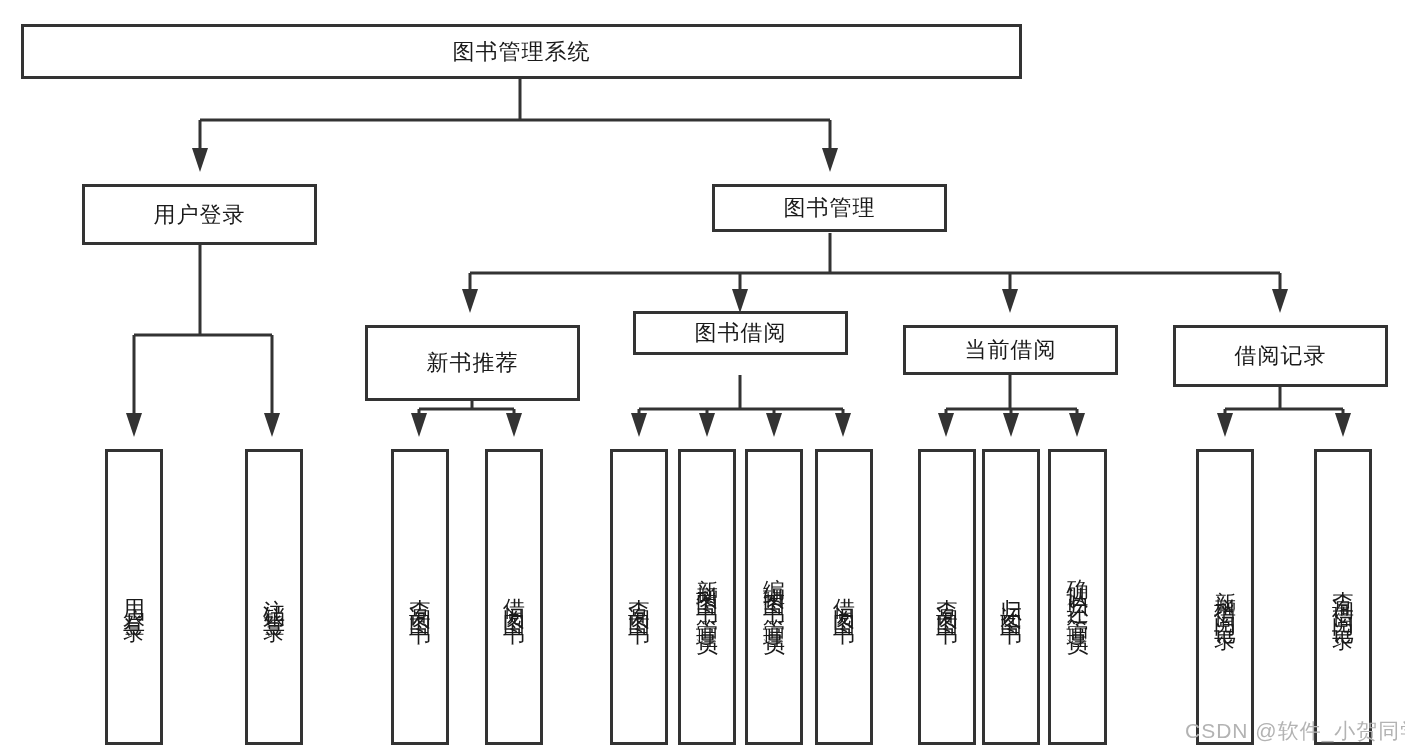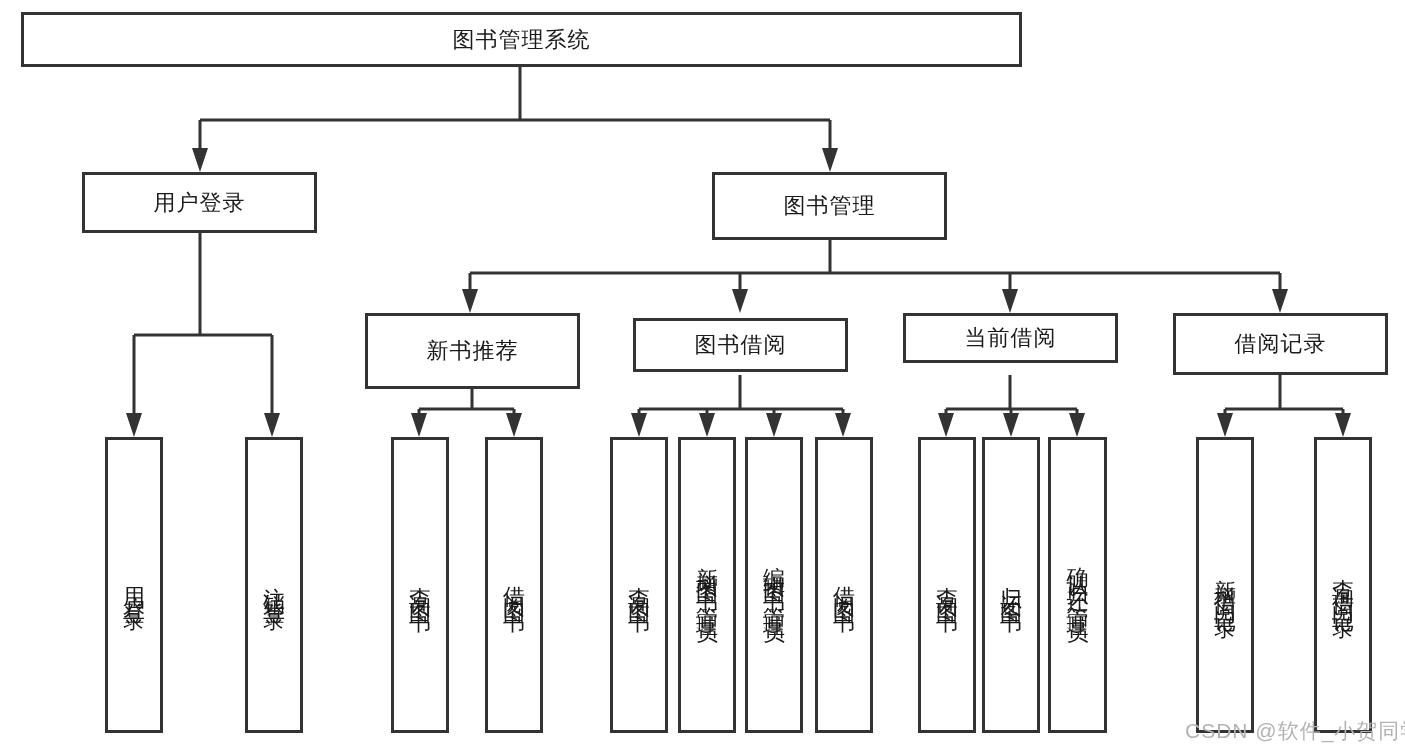--- a/index.html
+++ b/index.html
@@ -15,20 +15,21 @@
     position:absolute;
     box-sizing:border-box;
     border:3px solid #333333;
     background:#ffffff;
     display:flex;align-items:center;justify-content:center;
     color:#1a1a1a;
     font-size:22px;
     letter-spacing:1px;
     text-align:center;
     white-space:nowrap;
+    margin-top:12px;
   }
   .leaf{
     writing-mode:vertical-rl;
     text-orientation:mixed;
     letter-spacing:8px;
     font-size:22px;
     white-space:normal;
     line-height:1;
   }
   .watermark{
@@ -82,24 +83,24 @@
       <polygon points="1003,413 1019,413 1011,437"></polygon>
       <polygon points="1069,413 1085,413 1077,437"></polygon>
       <polygon points="1217,413 1233,413 1225,437"></polygon>
       <polygon points="1335,413 1351,413 1343,437"></polygon>
     </g>
   </svg>
 
   <div class="node" style="left:21px;top:12px;width:1001px;height:55px">图书管理系统</div>
 
   <div class="node" style="left:82px;top:172px;width:235px;height:61px">用户登录</div>
-  <div class="node" style="left:712px;top:172px;width:235px;height:68px">图书管理</div>
+  <div class="node" style="left:712px;top:172px;width:235px;height:48px">图书管理</div>
 
   <div class="node" style="left:365px;top:313px;width:215px;height:76px">新书推荐</div>
-  <div class="node" style="left:633px;top:318px;width:215px;height:54px">图书借阅</div>
+  <div class="node" style="left:633px;top:299px;width:215px;height:44px">图书借阅</div>
   <div class="node" style="left:903px;top:313px;width:215px;height:50px">当前借阅</div>
   <div class="node" style="left:1173px;top:313px;width:215px;height:62px">借阅记录</div>
 
   <div class="node leaf" style="left:105px;top:437px;width:58px;height:296px">用户登录</div>
   <div class="node leaf" style="left:245px;top:437px;width:58px;height:296px">注销登录</div>
 
   <div class="node leaf" style="left:391px;top:437px;width:58px;height:296px">查询图书</div>
   <div class="node leaf" style="left:485px;top:437px;width:58px;height:296px">借阅图书</div>
 
   <div class="node leaf" style="left:610px;top:437px;width:58px;height:296px">查询图书</div>

